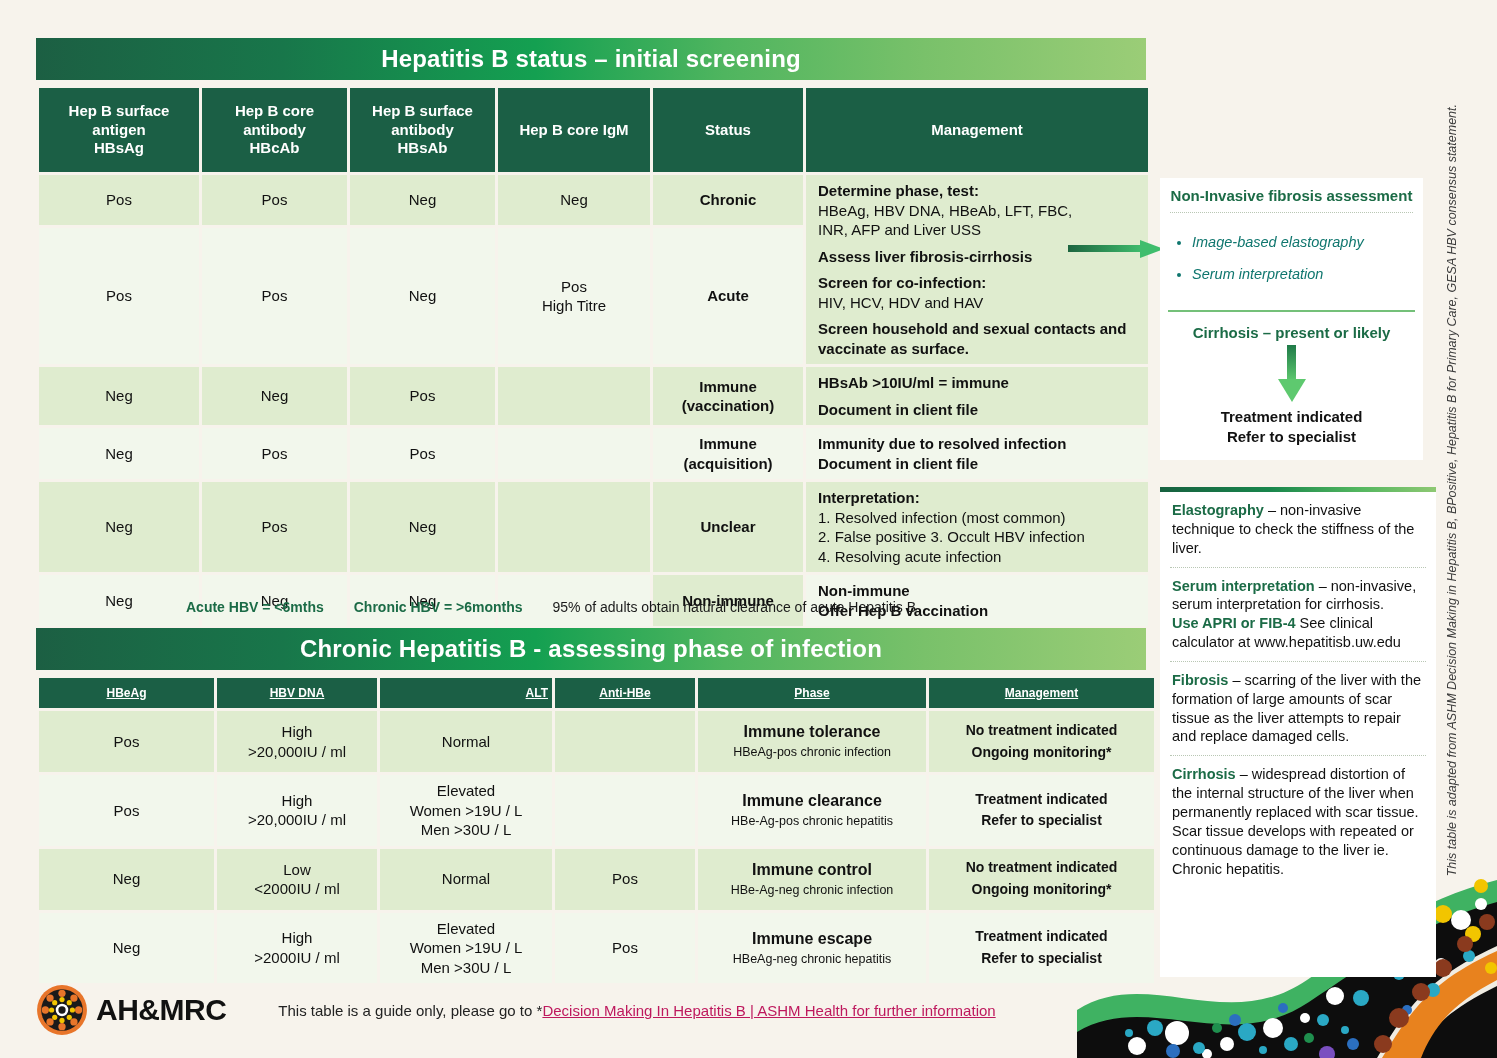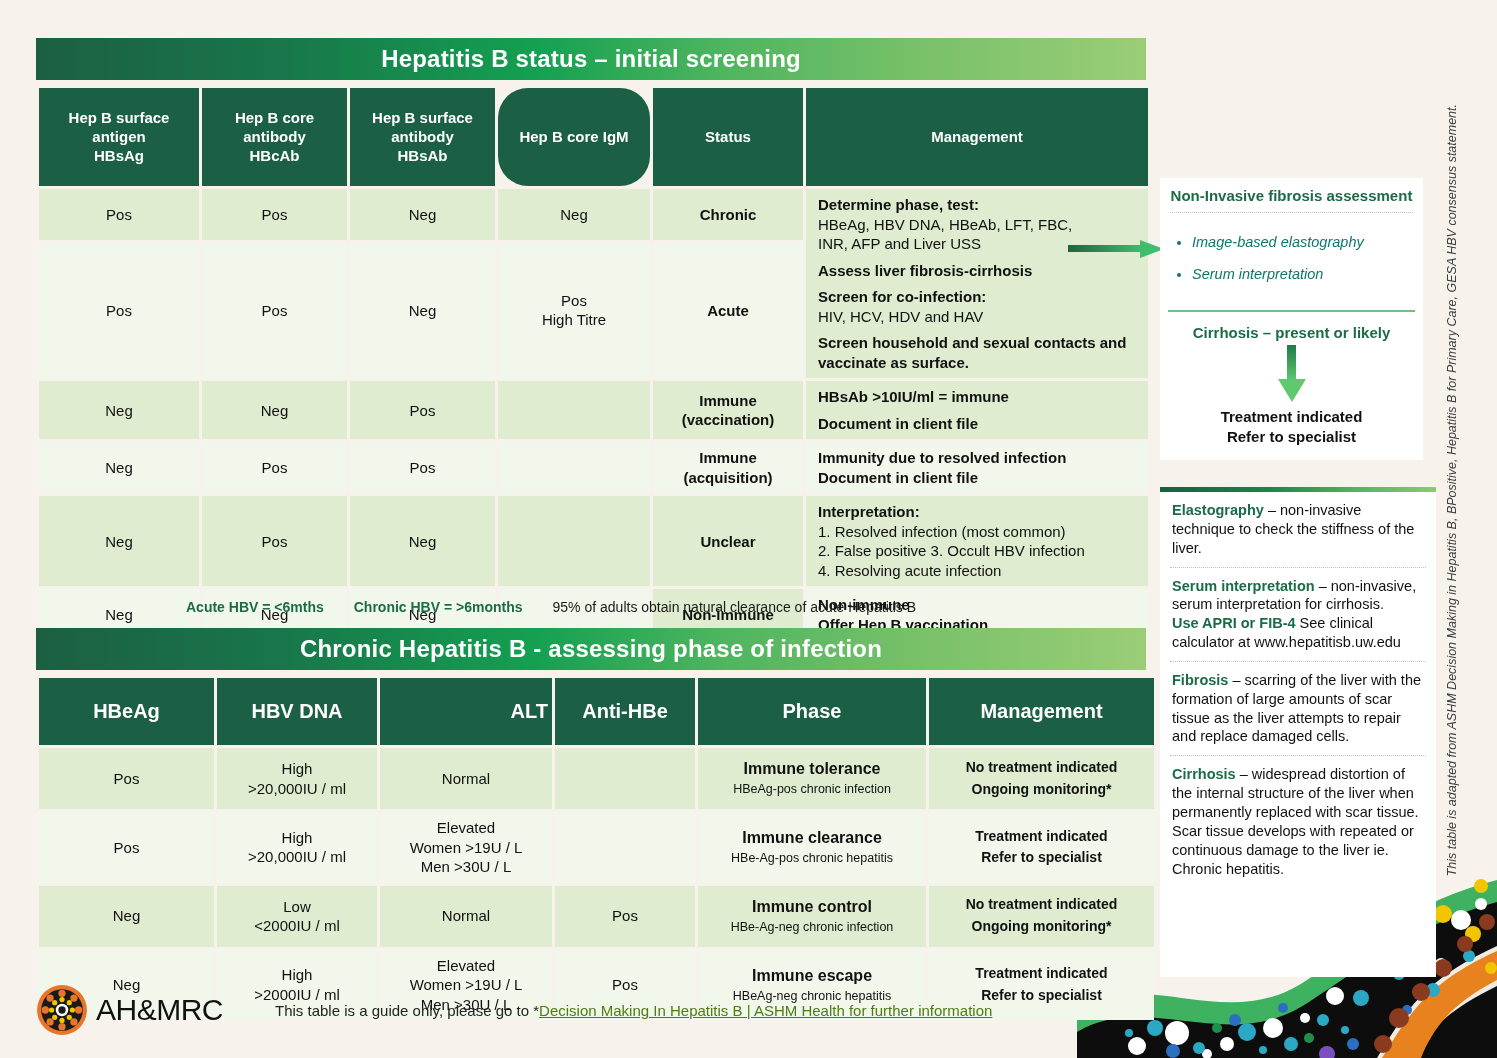--- a/index.html
+++ b/index.html
@@ -24,52 +24,52 @@
   .banner span {
     color: #ffffff; font-weight: bold; font-size: 24px; letter-spacing: .2px;
   }
   #banner1 { left: 36px; top: 38px; width: 1110px; }
   #banner2 { left: 36px; top: 628px; width: 1110px; }
 
   
   .tbl { position: absolute; border-collapse: separate; border-spacing: 3px; }
   .tbl th {
     background: #1b5f45; color: #fff; font-size: 15px; font-weight: bold;
-    padding: 21px 4px; vertical-align: middle; text-align: center; line-height: 1.25;
+    padding: 4px 4px; vertical-align: middle; text-align: center; line-height: 1.25;
   }
   .tbl td {
     font-size: 15px; color: #111; text-align: center; vertical-align: middle;
     padding: 6px 6px; line-height: 1.3;
   }
   .rowA td { background: #dfeccf; }
   .rowB td { background: #f2f7ec; }
   .mgmt { text-align: left !important; padding-left: 12px !important; font-size: 15px; }
   .mgmt .b { font-weight: bold; display:block; }
   .mgmt .n { display:block; }
   .mgmt .gap { height: 7px; }
 
   
   #table1 { left: 36px; top: 85px; }
   #table1 th.c1 { width: 160px; }
   #table1 th.c2 { width: 145px; }
   #table1 th.c3 { width: 145px; }
-  #table1 th.c4 { width: 152px; border-radius: 30px; }
+  #table1 th.c4 { width: 152px; }
   #table1 th.c5 { width: 150px; }
   #table1 th.c6 { width: 342px; }
   #table1 th { height: 84px; }
 
   
   #table2 { left: 36px; top: 675px; }
   #table2 th.d1 { width: 175px; }
   #table2 th.d2 { width: 160px; }
   #table2 th.d3 { width: 172px; text-align: right; }
   #table2 th.d4 { width: 140px; }
   #table2 th.d5 { width: 228px; }
   #table2 th.d6 { width: 225px; }
-  #table2 th { height: 30px; font-size: 20px; }
+  #table2 th { height: 30px; font-size: 12px; text-decoration: underline; }
   #table2 td { height: 61px; }
   .phase-main { font-weight: bold; font-size: 16px; display:block; }
   .phase-sub  { font-size: 12.5px; display:block; margin-top:1px; }
   .mg-line { font-weight: bold; font-size: 14px; display:block; line-height: 1.55; }
 
   
   #note1 {
     position: absolute; left: 36px; top: 593px; width: 1110px; height: 28px;
     display: flex; align-items: center; font-size: 14px; color: #1a1a1a;
   }
@@ -100,23 +100,23 @@
   #glossary-panel { left: 1160px; top: 487px; width: 276px; height: 490px; }
   .gl-item { padding: 9px 11px 9px 12px; font-size: 14.5px; color: #111; line-height: 1.3; }
   .gl-item .term { color: #1b6b46; font-weight: bold; }
 
   
   #flow-arrow { position: absolute; left: 1068px; top: 238px; width: 96px; height: 22px; }
 
   
   #footer { position: absolute; left: 36px; top: 980px; width: 1100px; height: 60px; display:flex; align-items:center; }
   #logo-mark { width: 52px; height: 52px; flex: 0 0 52px; }
-  #logo-text { font-size: 30px; font-weight: normal; color: #111; margin-left: 8px; letter-spacing:-0.5px; }
+  #logo-text { font-size: 30px; font-weight: bold; color: #111; margin-left: 8px; letter-spacing:-0.5px; }
   #footer-note { margin-left: 52px; font-size: 15px; color: #222; }
-  #footer-note a { color: #4d7c0f; text-decoration: underline; }
+  #footer-note a { color: #be185d; text-decoration: underline; }
 
   
   #source-vertical {
     position: absolute; left: 1438px; top: 90px; width: 28px; height: 800px;
     display: flex; align-items: center; justify-content: center;
   }
   #source-vertical span {
     writing-mode: vertical-rl; transform: rotate(180deg);
     font-size: 12.5px; font-style: italic; color: #3b3b3b;
     white-space: nowrap; font-family: "Liberation Sans", sans-serif;

